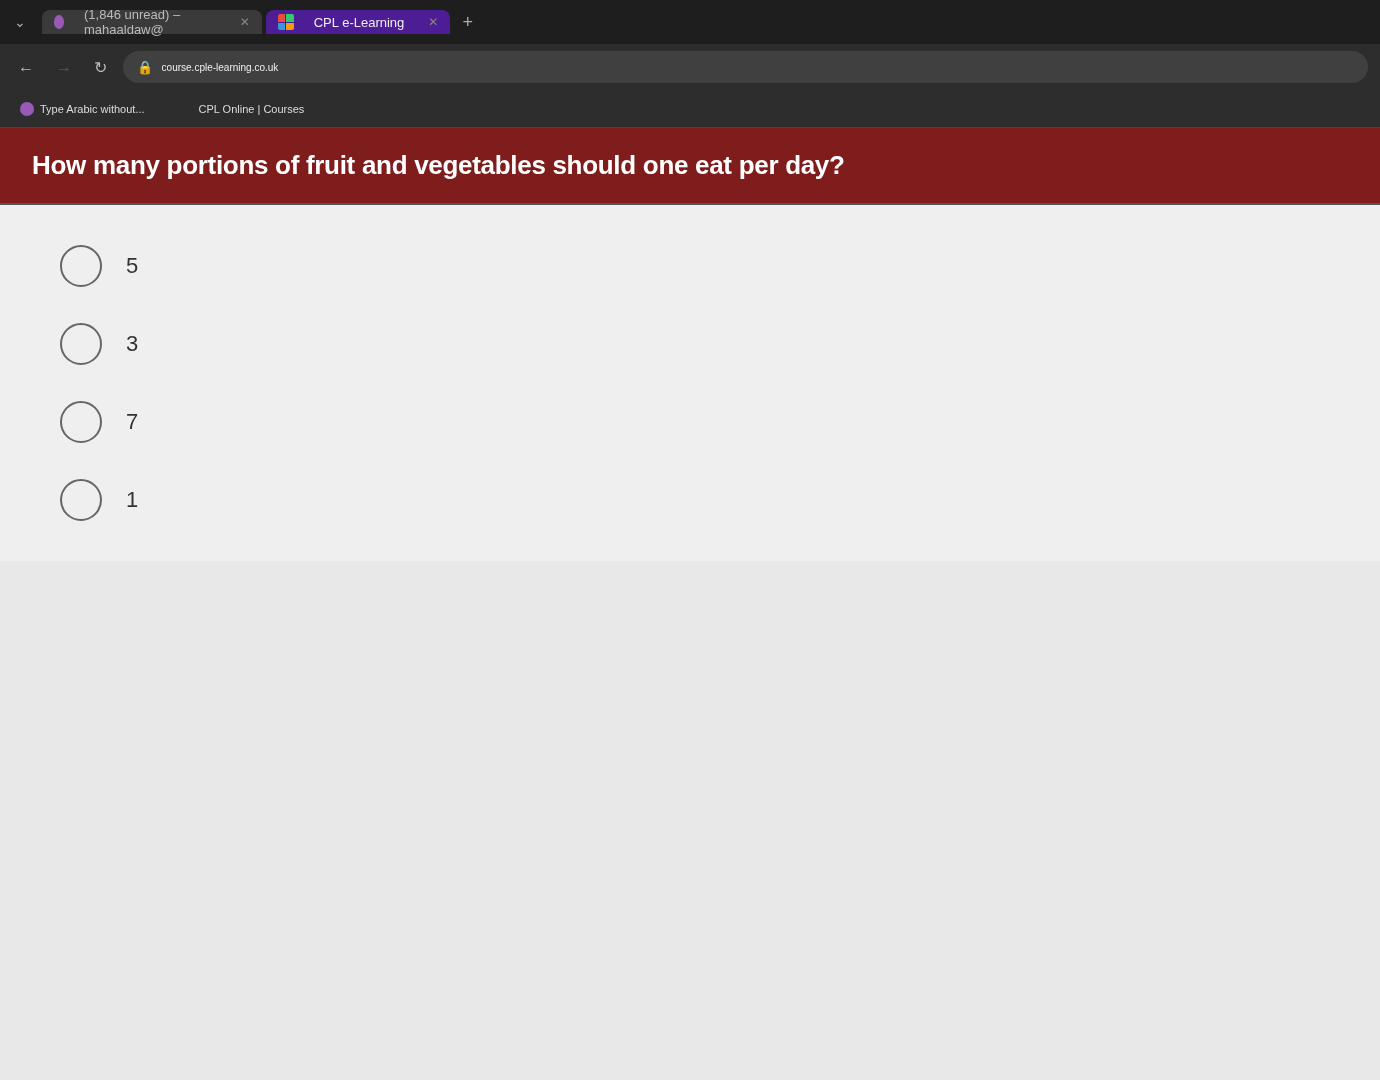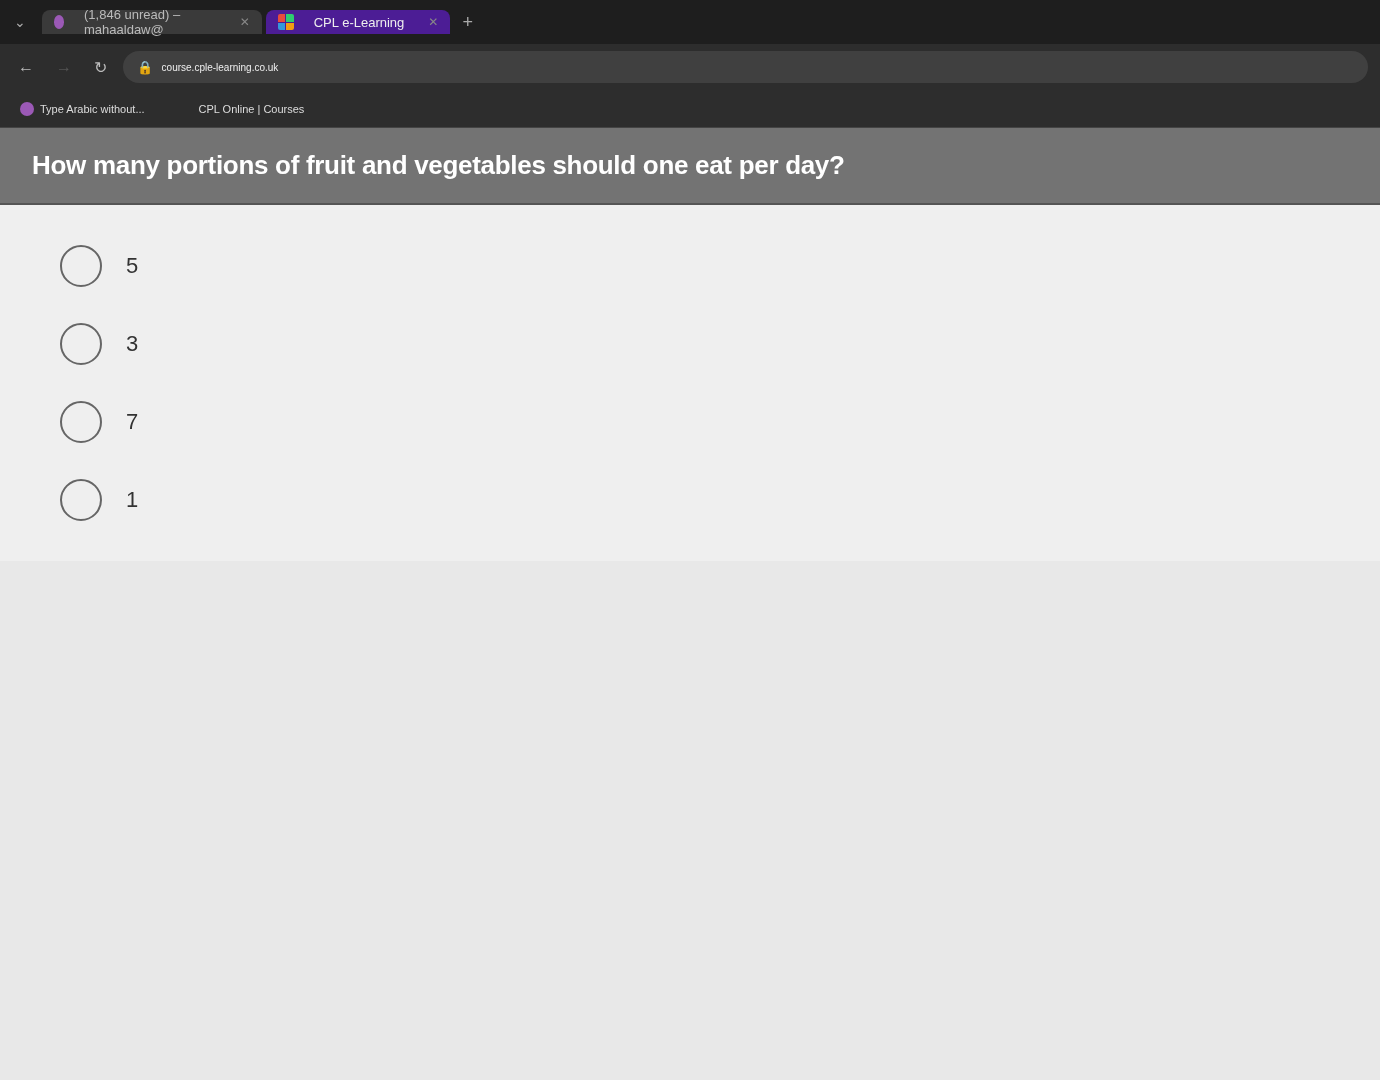--- a/index.html
+++ b/index.html
@@ -163,21 +163,21 @@
 
     
     .main-content {
       background: #e8e8e8;
       width: 100%;
       height: calc(1080px - 44px - 46px - 38px);
     }
 
     
     .question-header {
-      background: #737373;
+      background: #7f1d1d;
       padding: 22px 32px;
       border-bottom: 2px solid #555;
     }
 
     .question-text {
       color: #ffffff;
       font-size: 26px;
       font-weight: 700;
       letter-spacing: -0.3px;
     }

